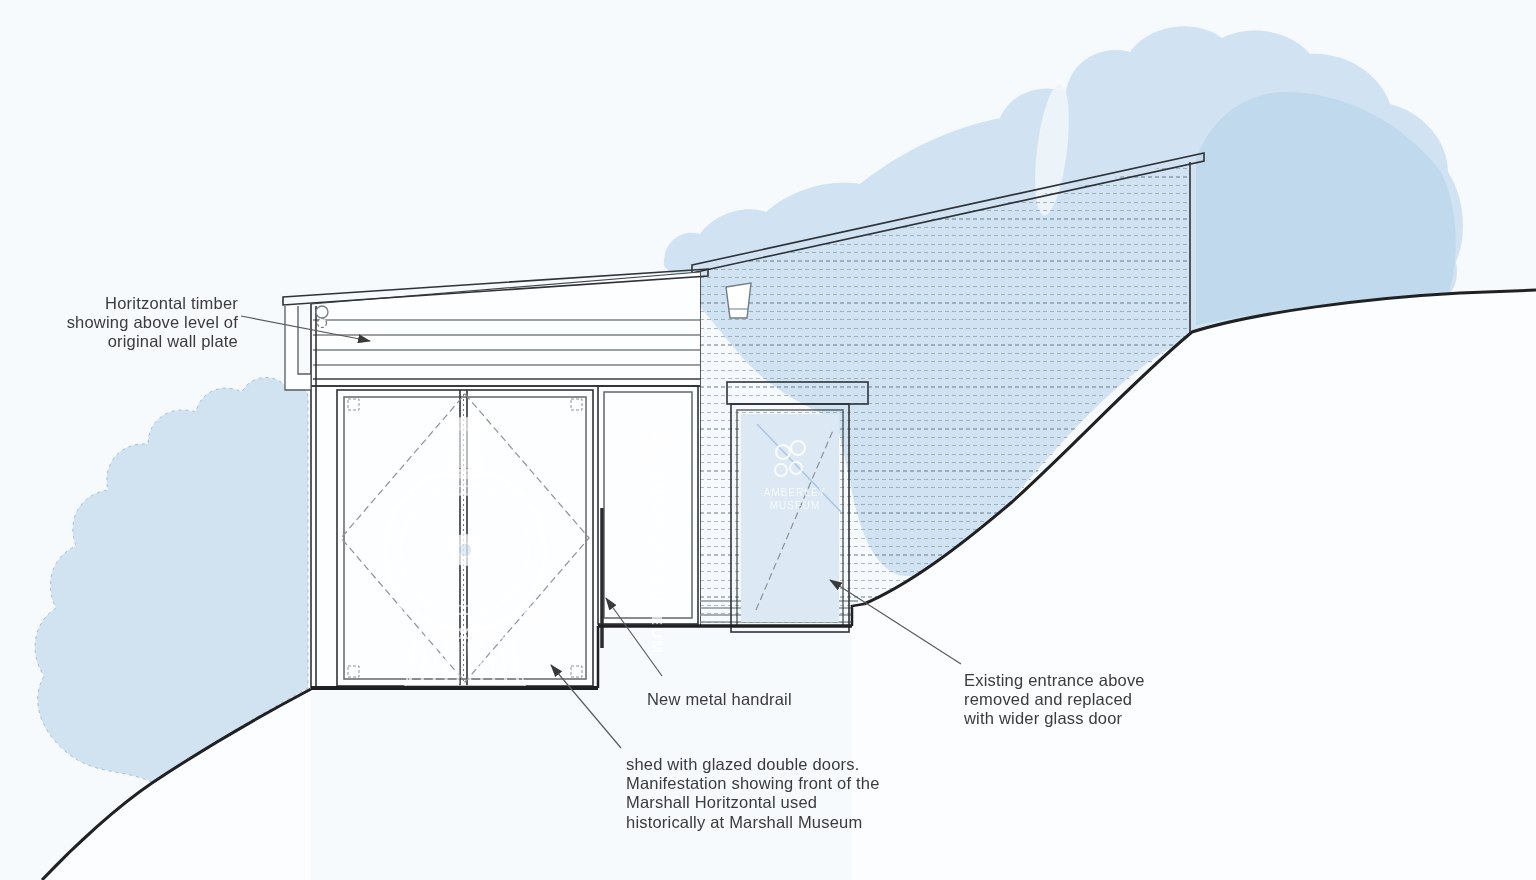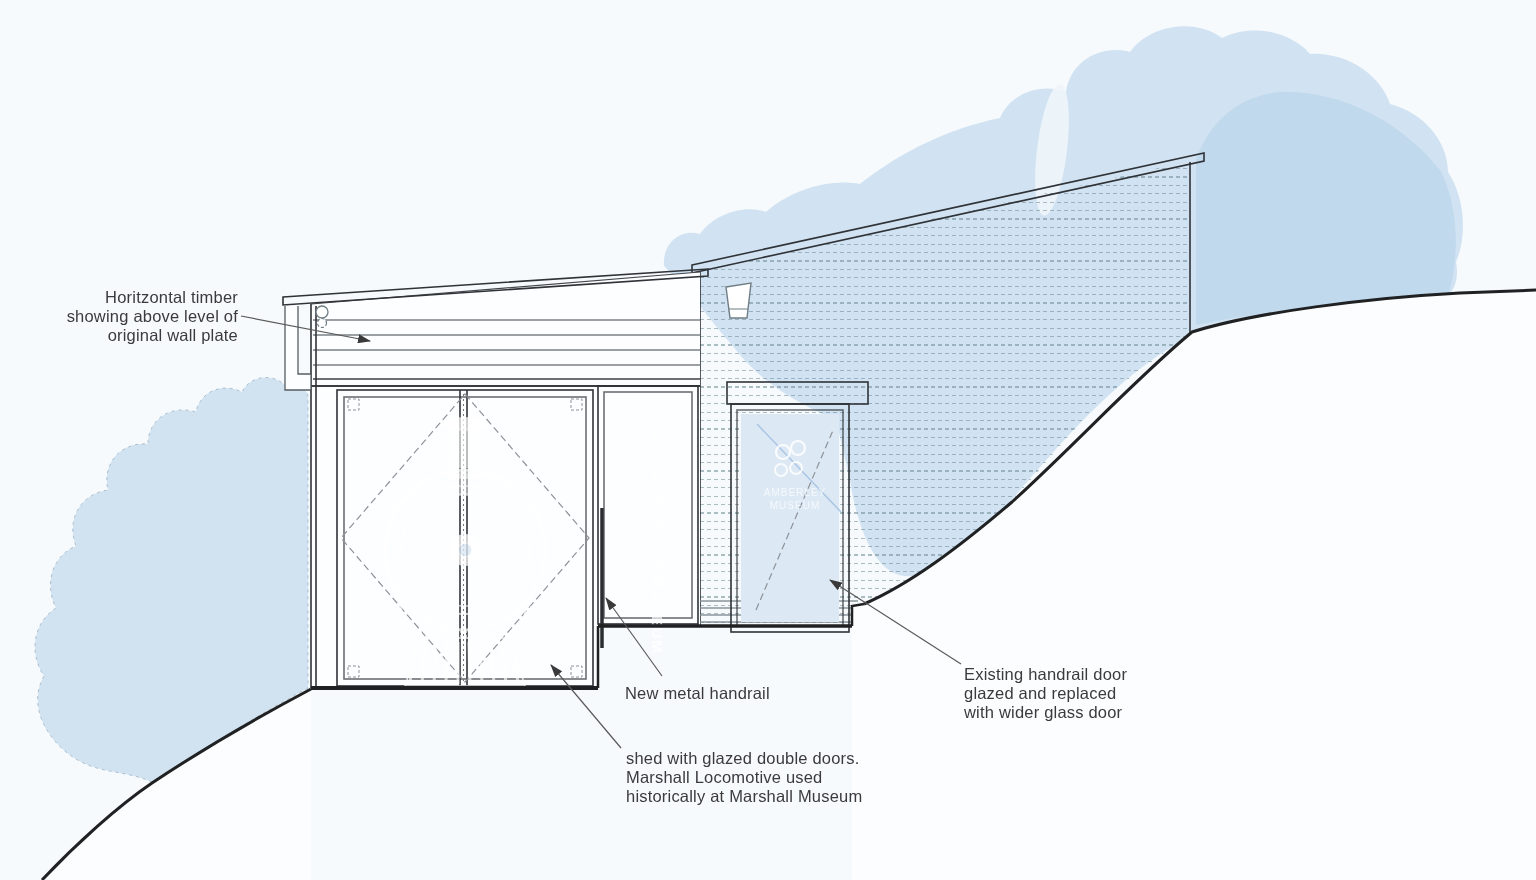--- a/index.html
+++ b/index.html
@@ -8,21 +8,21 @@
   svg{position:absolute;left:0;top:0;}
   
   #texture{
     position:absolute;left:0;top:0;width:1536px;height:880px;
     background:repeating-linear-gradient(to bottom, var(--texture_line,#6e8a93) 0 1.3px, transparent 1.3px 8.4px);
     -webkit-mask:repeating-linear-gradient(to right,#000 0 4.2px, transparent 4.2px 7px);
     mask:repeating-linear-gradient(to right,#000 0 4.2px, transparent 4.2px 7px);
     clip-path:polygon(700px 271px,1190px 161px,1190px 334px,1100px 400px,1008px 506px,938px 570px,862px 608px,850px 614px,850px 630px,700px 630px);
     opacity:.55;
   }
-  .note{position:absolute;color:var(--annotation,#3b3b3d);font-size:16.5px;line-height:19.2px;letter-spacing:.2px;}
+  .note{position:absolute;color:var(--annotation,#3b3b3d);font-size:16.5px;line-height:19.2px;letter-spacing:.2px;margin-top:6px;}
   .r{text-align:right;}
   .thin{stroke:var(--line,#2f3237);stroke-width:1.6;fill:none;}
   .gray{stroke:var(--cladding_line,#8a9095);}
   .ground{stroke:var(--ground,#1f2123);fill:none;}
   .dash{stroke:#8d9298;stroke-width:1.2;fill:none;stroke-dasharray:7 4;}
   .white{stroke:#fff;fill:none;}
   text{font-family:"Liberation Sans",sans-serif;}
 </style>
 </head>
 <body>
@@ -201,29 +201,30 @@
       <line x1="961" y1="664" x2="830" y2="580" marker-end="url(#arrow)"></line>
     </g>
   </svg>
 
   <div class="note r" style="left:58px;top:288px;width:180px;">
     <div>Horitzontal timber</div>
     <div>showing above level of</div>
     <div>original wall plate</div>
   </div>
 
-  <div class="note" style="left:625px;top:684px;">
+  <div class="note" style="left:647px;top:684px;">
     <div>New metal handrail</div>
   </div>
 
   <div class="note" style="left:626px;top:749px;width:290px;">
     <div>shed with glazed double doors.</div>
-    <div>Marshall Locomotive used</div>
+    <div>Manifestation showing front of the</div>
+    <div>Marshall Horitzontal used</div>
     <div>historically at Marshall Museum</div>
   </div>
 
   <div class="note" style="left:964px;top:665px;width:210px;">
-    <div>Existing handrail door</div>
-    <div>glazed and replaced</div>
+    <div>Existing entrance above</div>
+    <div>removed and replaced</div>
     <div>with wider glass door</div>
   </div>
 
 </div>
 
 </body></html>

